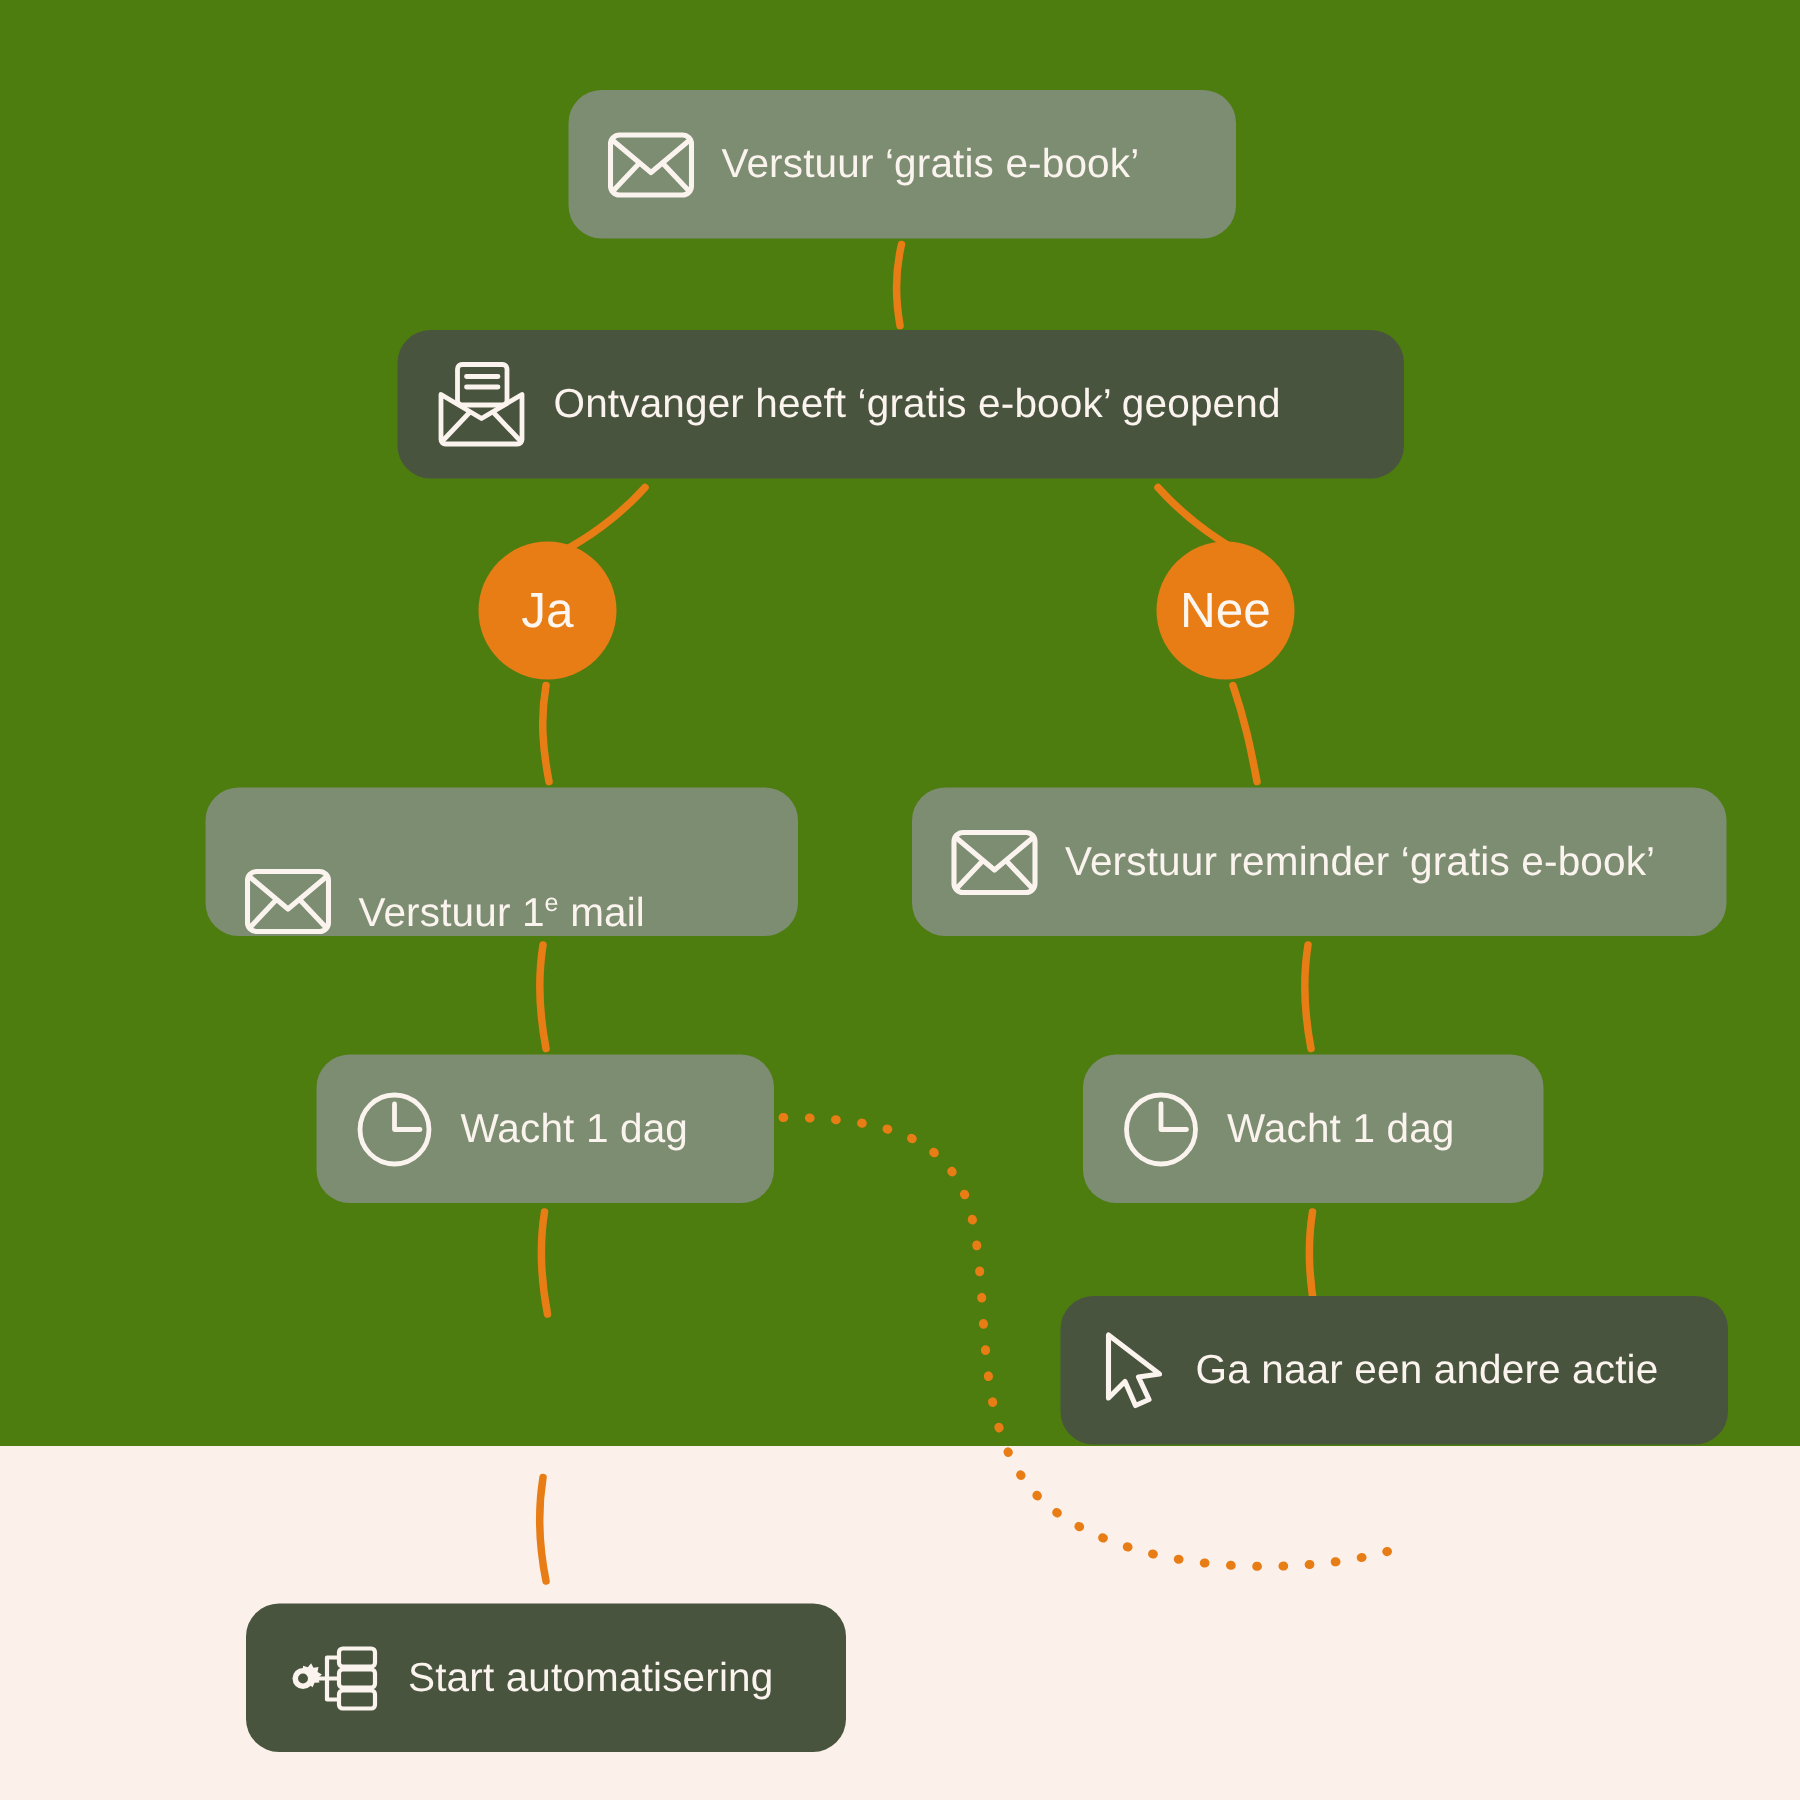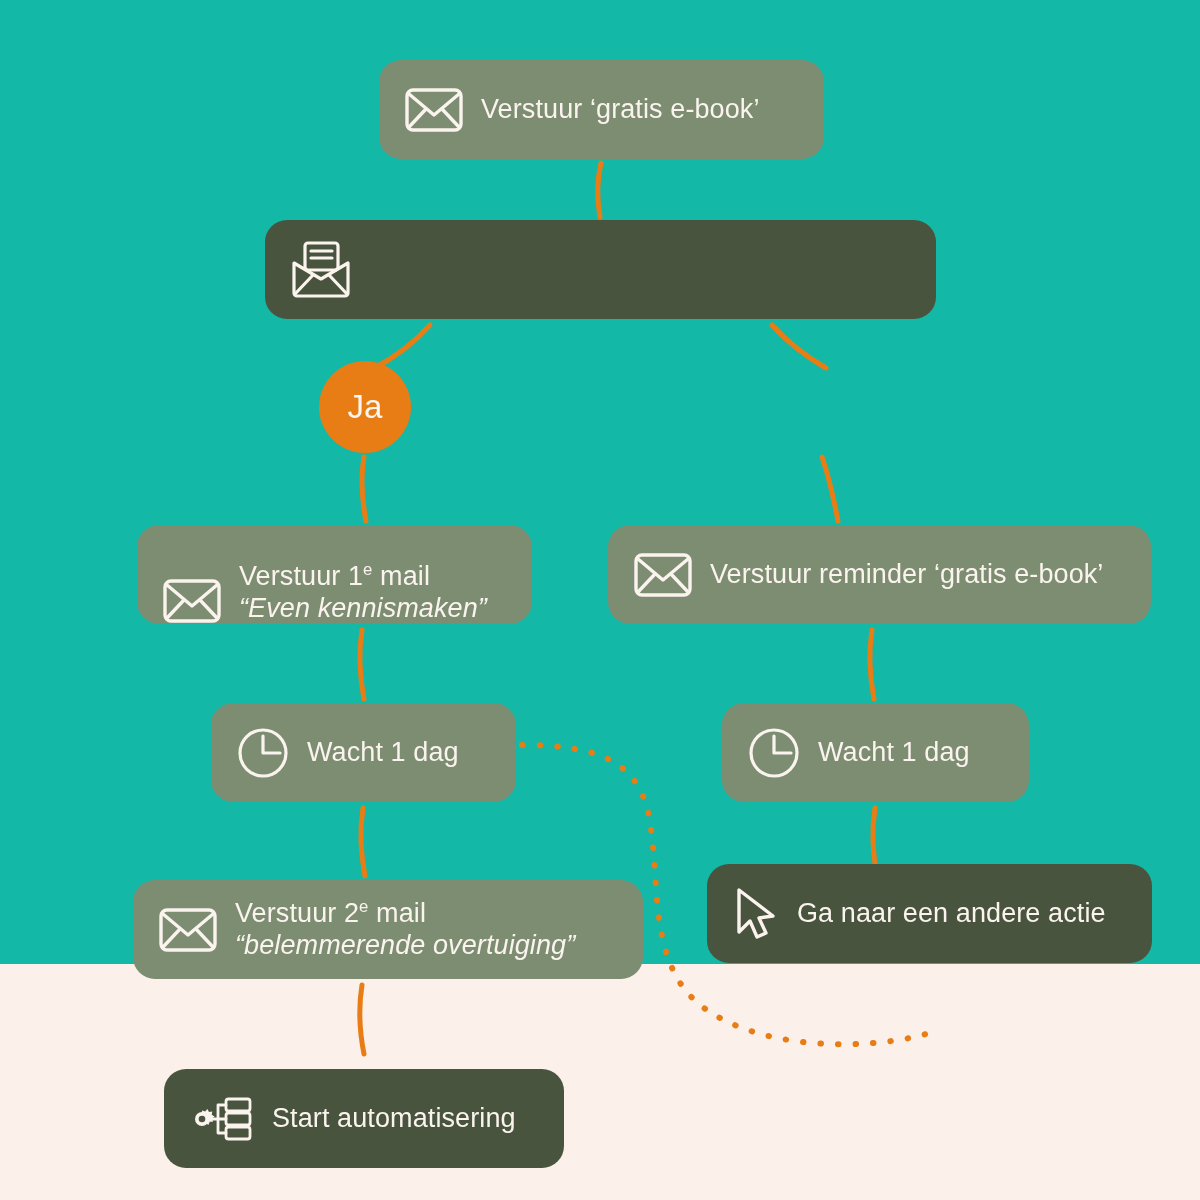--- a/index.html
+++ b/index.html
@@ -10,21 +10,21 @@
     width: 1200px;
     height: 1200px;
     background: #fbf1ea;
     font-family: "Liberation Sans", sans-serif;
     overflow: hidden;
   }
   #canvas {
     position: relative;
     width: 1200px;
     height: 964px;
-    background: #14b8a6;
+    background: #4d7c0f;
   }
   #edges {
     position: absolute;
     left: 0;
     top: 0;
     width: 1200px;
     height: 1200px;
     pointer-events: none;
   }
   .node {
@@ -123,37 +123,40 @@
 
   <div class="node dark" id="n-opened">
     <span class="ico">
       <svg width="60" height="58" viewBox="0 0 60 58" fill="none" stroke="#fbf4ee" stroke-width="3.2">
         <rect x="14" y="2" width="33" height="27" rx="3"></rect>
         <path d="M20,10 H41 M20,17 H41" stroke-linecap="round"></path>
         <path d="M3,22 L30,38 L57,22 L57,52 a3,3 0 0 1 -3,3 H6 a3,3 0 0 1 -3,-3 Z" stroke-linejoin="round"></path>
         <path d="M4,53 L22,34 M56,53 L38,34" stroke-linecap="round"></path>
       </svg>
     </span>
+    <span class="lbl">Ontvanger heeft ‘gratis e-book’ geopend</span>
   </div>
 
   <div class="decision" id="d-yes">
     <span>Ja</span>
+  </div>
+  <div class="decision" id="d-no">
+    <span>Nee</span>
   </div>
 
   <div class="node light" id="n-mail1">
     <span class="ico">
       <svg width="58" height="46" viewBox="0 0 58 46" fill="none" stroke="#fbf4ee" stroke-width="3.4">
         <rect x="2" y="3" width="54" height="40" rx="6"></rect>
         <path d="M4,7 L29,28 L54,7" stroke-linecap="round" stroke-linejoin="round"></path>
         <path d="M4,40 L21,22 M54,40 L37,22" stroke-linecap="round"></path>
       </svg>
     </span>
     <span class="lbl">
       <span><span>Verstuur 1</span><sup>e</sup><span> mail</span></span>
-      <span class="line2">“Even kennismaken”</span>
     </span>
   </div>
 
   <div class="node light" id="n-reminder">
     <span class="ico">
       <svg width="58" height="46" viewBox="0 0 58 46" fill="none" stroke="#fbf4ee" stroke-width="3.4">
         <rect x="2" y="3" width="54" height="40" rx="6"></rect>
         <path d="M4,7 L29,28 L54,7" stroke-linecap="round" stroke-linejoin="round"></path>
         <path d="M4,40 L21,22 M54,40 L37,22" stroke-linecap="round"></path>
       </svg>
@@ -174,33 +177,20 @@
   <div class="node light" id="n-wait-right">
     <span class="ico">
       <svg width="52" height="52" viewBox="0 0 52 52" fill="none" stroke="#fbf4ee" stroke-width="3.2">
         <circle cx="26" cy="26" r="23"></circle>
         <path d="M26,9 L26,26 L43,26" stroke-linecap="round" stroke-linejoin="round"></path>
       </svg>
     </span>
     <span class="lbl">Wacht 1 dag</span>
   </div>
 
-  <div class="node light" id="n-mail2">
-    <span class="ico">
-      <svg width="58" height="46" viewBox="0 0 58 46" fill="none" stroke="#fbf4ee" stroke-width="3.4">
-        <rect x="2" y="3" width="54" height="40" rx="6"></rect>
-        <path d="M4,7 L29,28 L54,7" stroke-linecap="round" stroke-linejoin="round"></path>
-        <path d="M4,40 L21,22 M54,40 L37,22" stroke-linecap="round"></path>
-      </svg>
-    </span>
-    <span class="lbl">
-      <span><span>Verstuur 2</span><sup>e</sup><span> mail</span></span>
-      <span class="line2">“belemmerende overtuiging”</span>
-    </span>
-  </div>
 
   <div class="node dark" id="n-other-action">
     <span class="ico">
       <svg width="46" height="56" viewBox="0 0 46 56" fill="none" stroke="#fbf4ee" stroke-width="3.4" stroke-linejoin="round" stroke-linecap="round">
         <path d="M6,4 L6,46 L17,35 L24,51 L33,47 L26,32 L40,30 Z"></path>
       </svg>
     </span>
     <span class="lbl">Ga naar een andere actie</span>
   </div>
 

